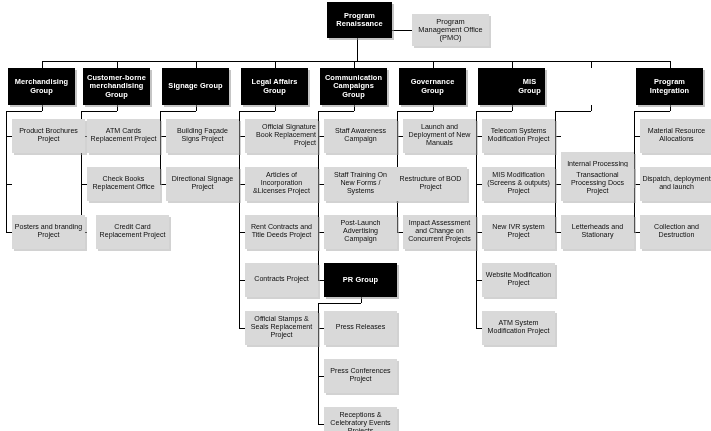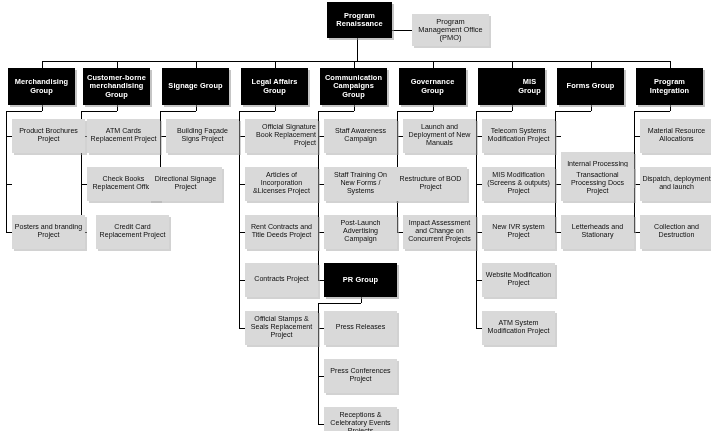--- a/index.html
+++ b/index.html
@@ -118,21 +118,21 @@
       <span class="node-label">Signage Group</span>
     </div>
     <div class="ln v" style="left: 196px; top: 105px; height: 6px;"></div>
     <div class="ln h" style="left: 160px; top: 111px; width: 36px;"></div>
     <div class="ln v" style="left: 160px; top: 111px; height: 73px;"></div>
     <div class="ln h" style="left: 160px; top: 136px; width: 6px;"></div>
     <div class="node light" style="left: 166px; top: 119px; width: 73px; height: 34px;">
       <span class="node-label">Building Façade Signs Project</span>
     </div>
     <div class="ln h" style="left: 160px; top: 184px; width: 6px;"></div>
-    <div class="node light" style="left: 149px; top: 167px; width: 73px; height: 34px;">
+    <div class="node light" style="left: 166px; top: 167px; width: 73px; height: 34px;">
       <span class="node-label">Directional Signage Project</span>
     </div>
     <div class="ln v" style="left: 275px; top: 61px; height: 7px;"></div>
     <div class="node dark" style="left: 241px; top: 68px; width: 67px; height: 37px;">
       <span class="node-label">Legal Affairs Group</span>
     </div>
     <div class="ln v" style="left: 275px; top: 105px; height: 6px;"></div>
     <div class="ln h" style="left: 239px; top: 111px; width: 36px;"></div>
     <div class="ln v" style="left: 239px; top: 111px; height: 217px;"></div>
     <div class="ln h" style="left: 239px; top: 136px; width: 6px;"></div>
@@ -234,23 +234,20 @@
     </div>
     <div class="ln h" style="left: 476px; top: 280px; width: 6px;"></div>
     <div class="node light" style="left: 482px; top: 263px; width: 73px; height: 34px;">
       <span class="node-label">Website Modification Project</span>
     </div>
     <div class="ln h" style="left: 476px; top: 328px; width: 6px;"></div>
     <div class="node light" style="left: 482px; top: 311px; width: 73px; height: 34px;">
       <span class="node-label">ATM System Modification Project</span>
     </div>
     <div class="ln v" style="left: 591px; top: 61px; height: 7px;"></div>
-    <div class="node dark" style="left: 557px; top: 68px; width: 67px; height: 37px;">
-      <span class="node-label">Forms Group</span>
-    </div>
     <div class="ln v" style="left: 591px; top: 105px; height: 6px;"></div>
     <div class="ln h" style="left: 555px; top: 111px; width: 36px;"></div>
     <div class="ln v" style="left: 555px; top: 111px; height: 121px;"></div>
     <div class="ln h" style="left: 555px; top: 136px; width: 6px;"></div>
     <div class="node light" style="left: 561px; top: 119px; width: 73px; height: 34px; margin-top: 33px;">
       <span class="node-label">Internal Processing Forms Project</span>
     </div>
     <div class="ln h" style="left: 555px; top: 184px; width: 6px;"></div>
     <div class="node light" style="left: 561px; top: 167px; width: 73px; height: 34px;">
       <span class="node-label">Transactional Processing Docs Project</span>

